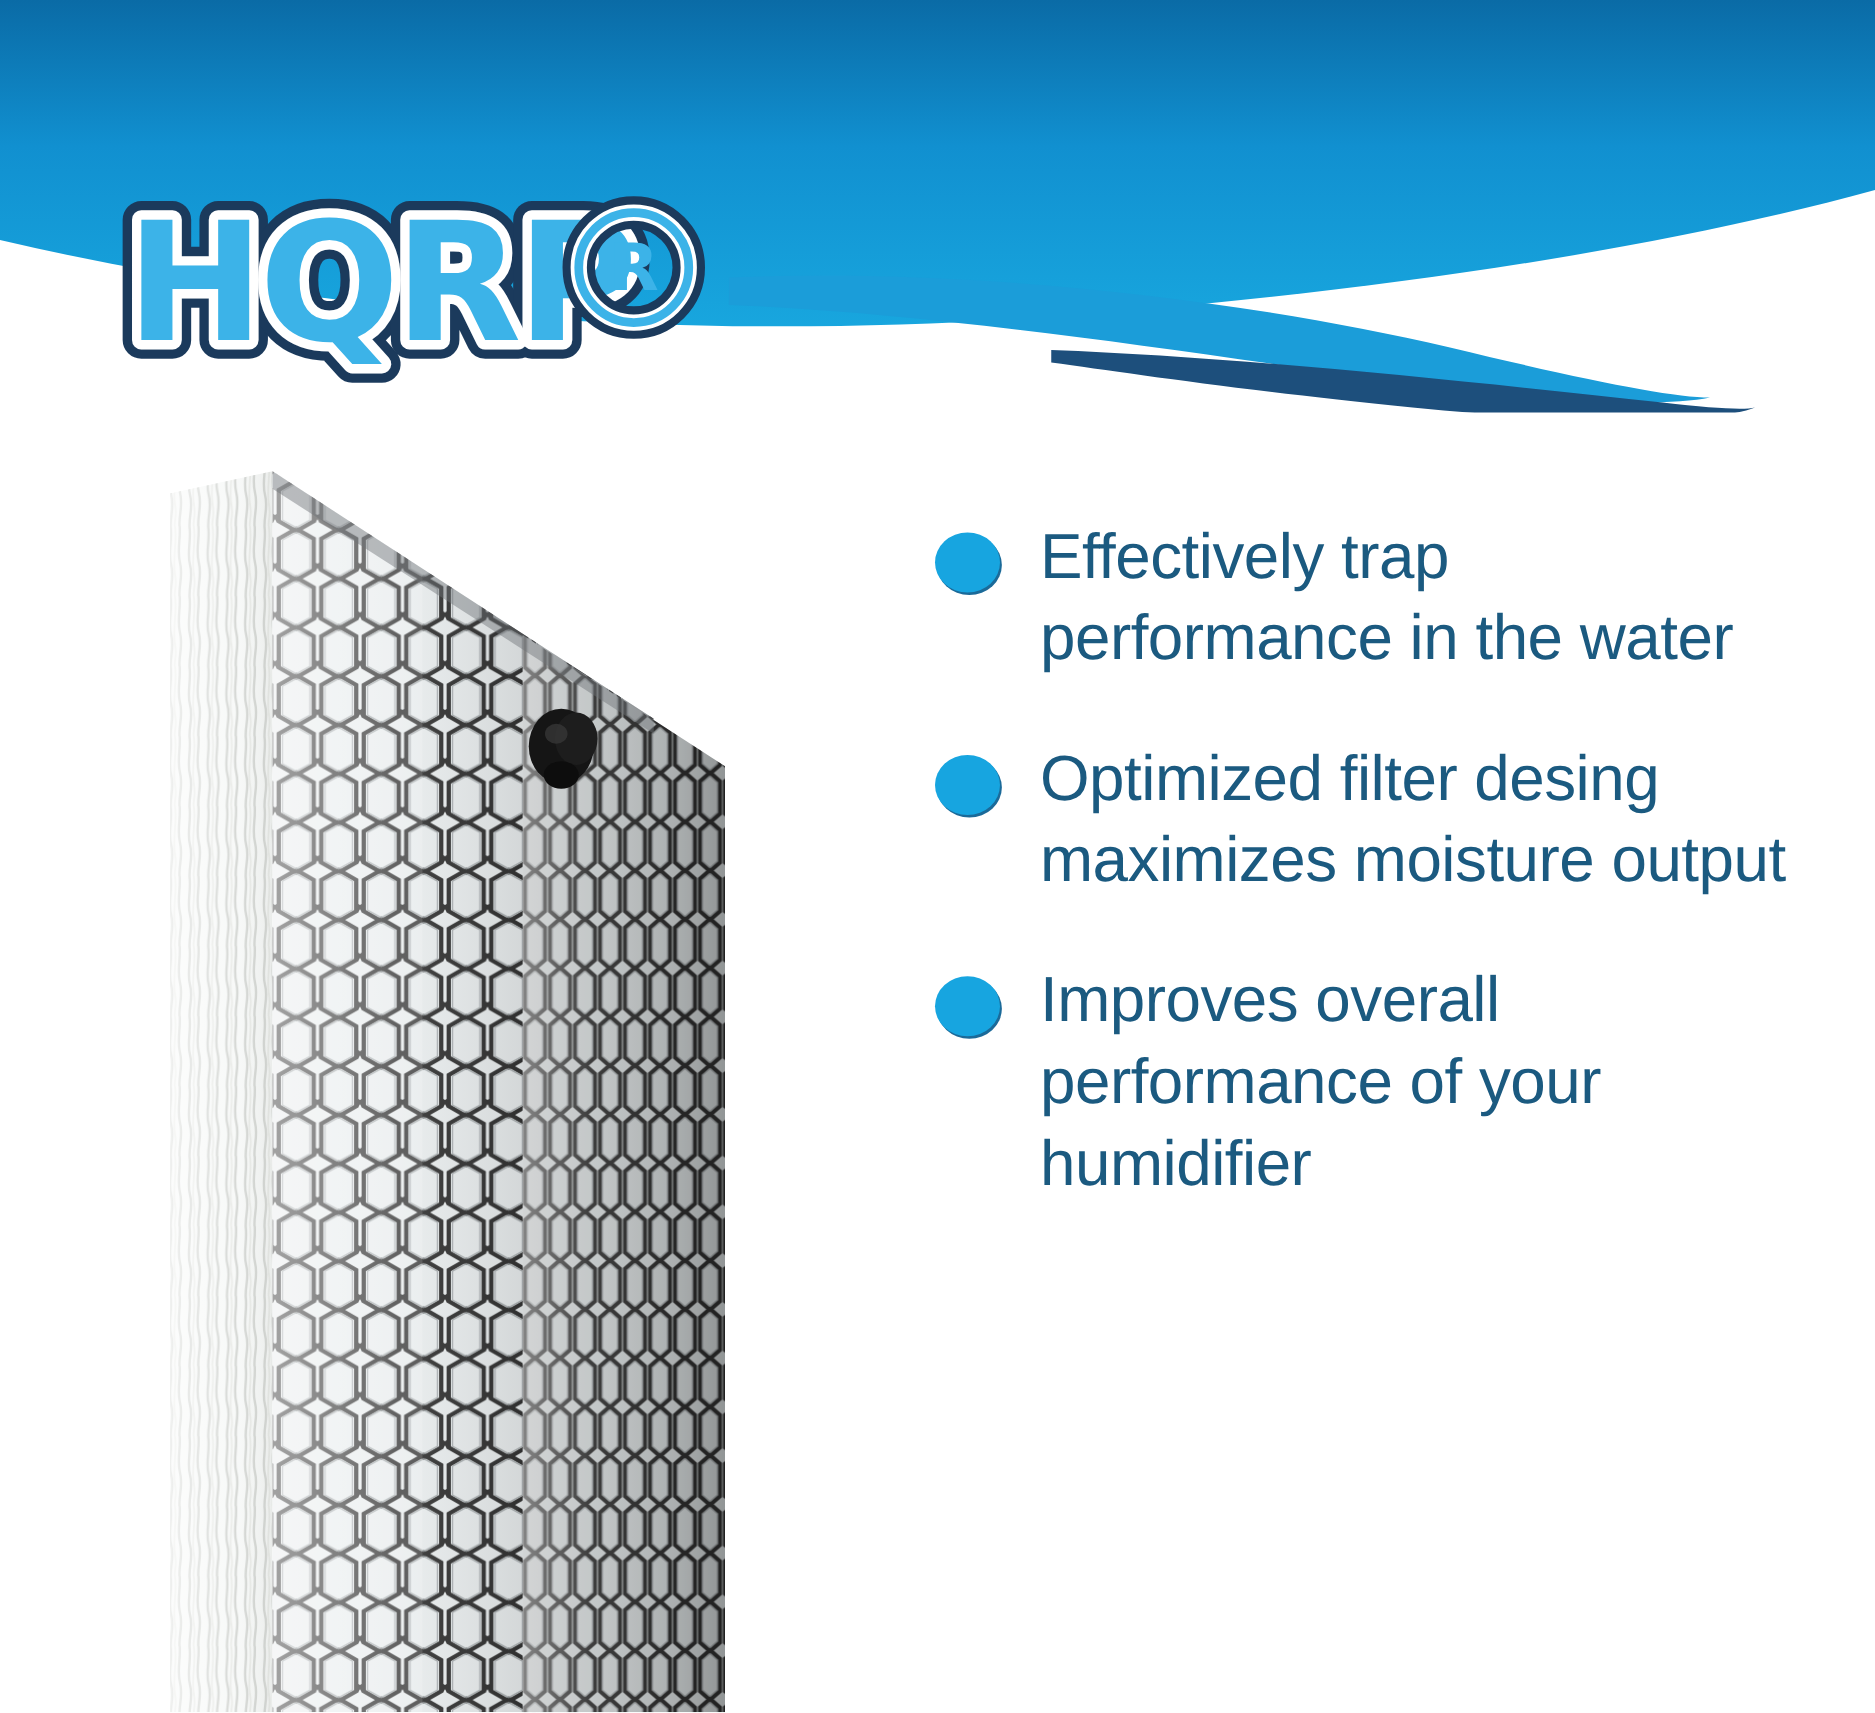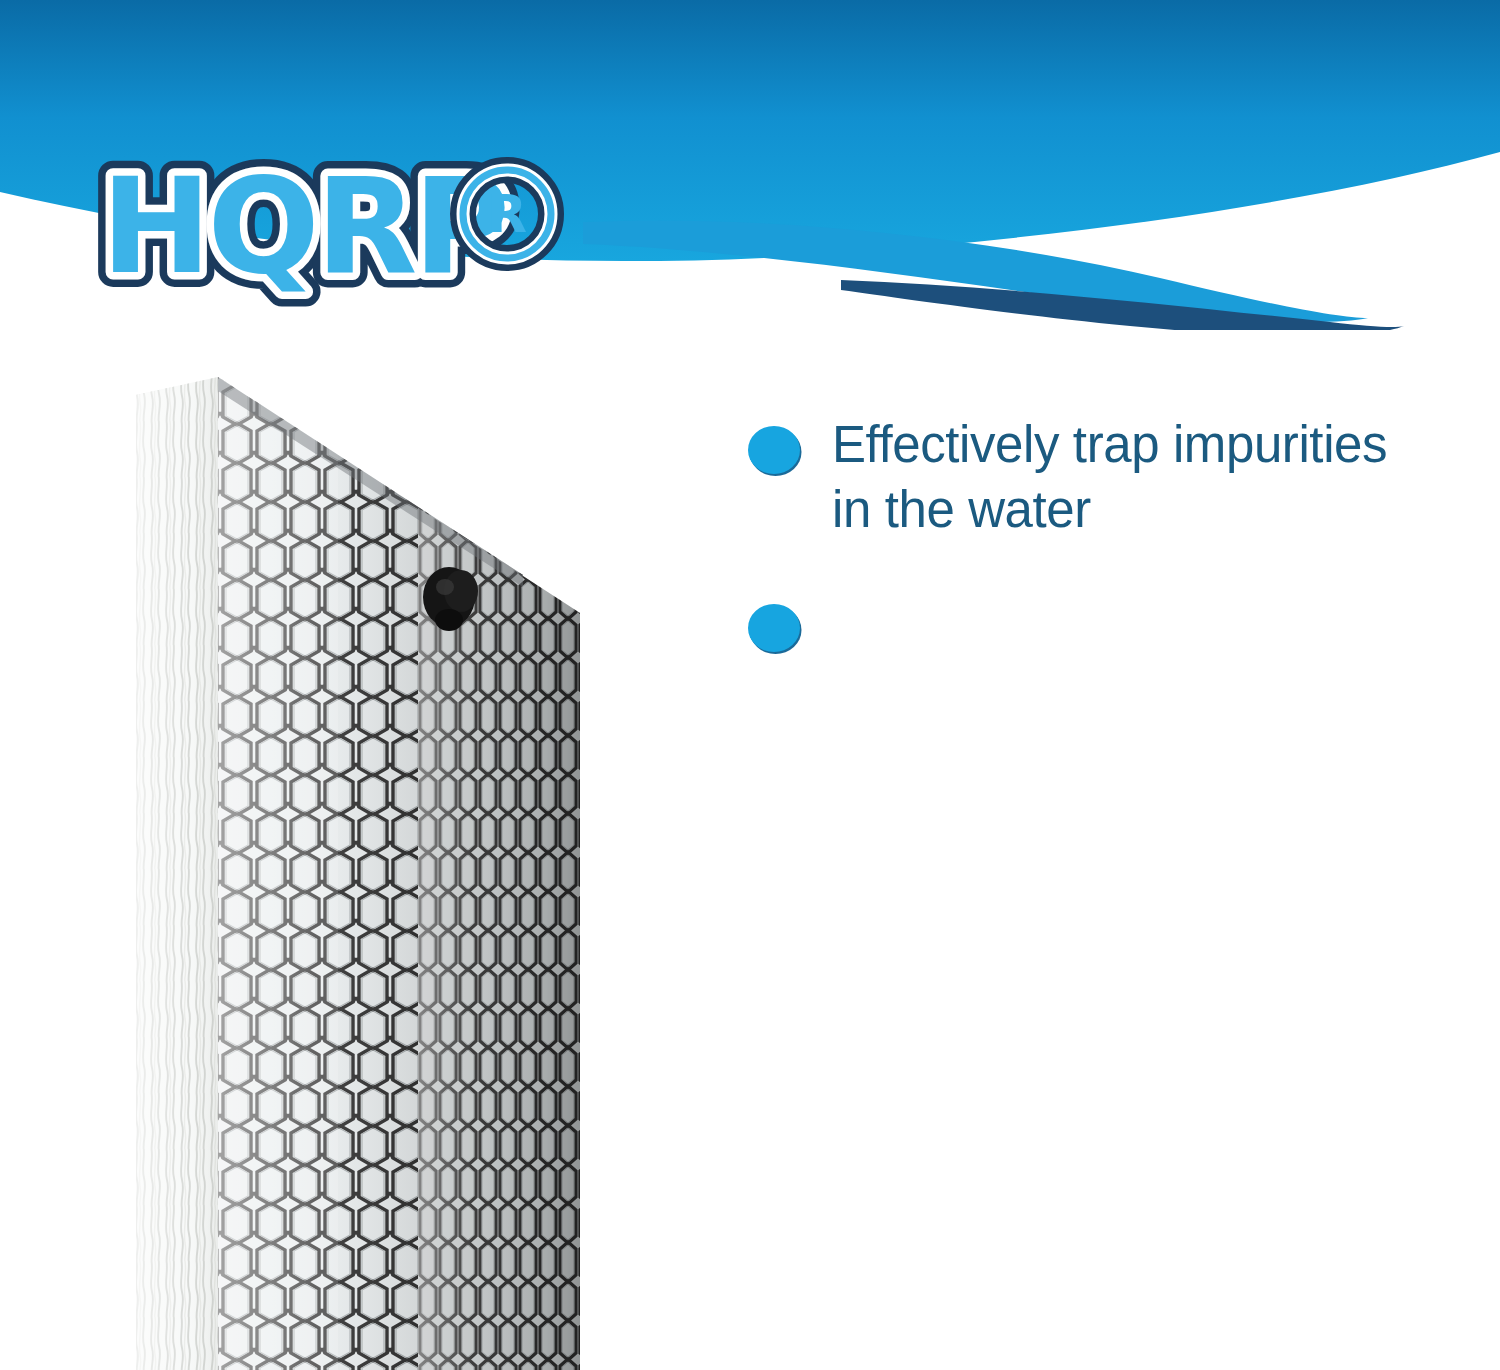--- a/index.html
+++ b/index.html
@@ -236,24 +236,29 @@
         <ellipse cx="327" cy="222" rx="9" ry="8" fill="#3a3a3a" opacity="0.7"></ellipse>
         <ellipse cx="331" cy="255" rx="14" ry="11" fill="#0d0d0d"></ellipse>
       </g>
     </svg>
   </div>
 
   <div id="feature-list">
 
     <div class="feature-item">
       <span class="bullet-dot"></span>
-      <span class="feature-text">Effectively trap impurities in the water</span>
+      <span class="feature-text">Effectively trap performance in the water</span>
     </div>
 
 
     <div class="feature-item">
       <span class="bullet-dot"></span>
+      <span class="feature-text">Optimized filter desing maximizes moisture output</span>
     </div>
 
+    <div class="feature-item">
+      <span class="bullet-dot"></span>
+      <span class="feature-text">Improves overall performance of your humidifier</span>
+    </div>
 
   </div>
 
 </div>
 
 </body></html>

